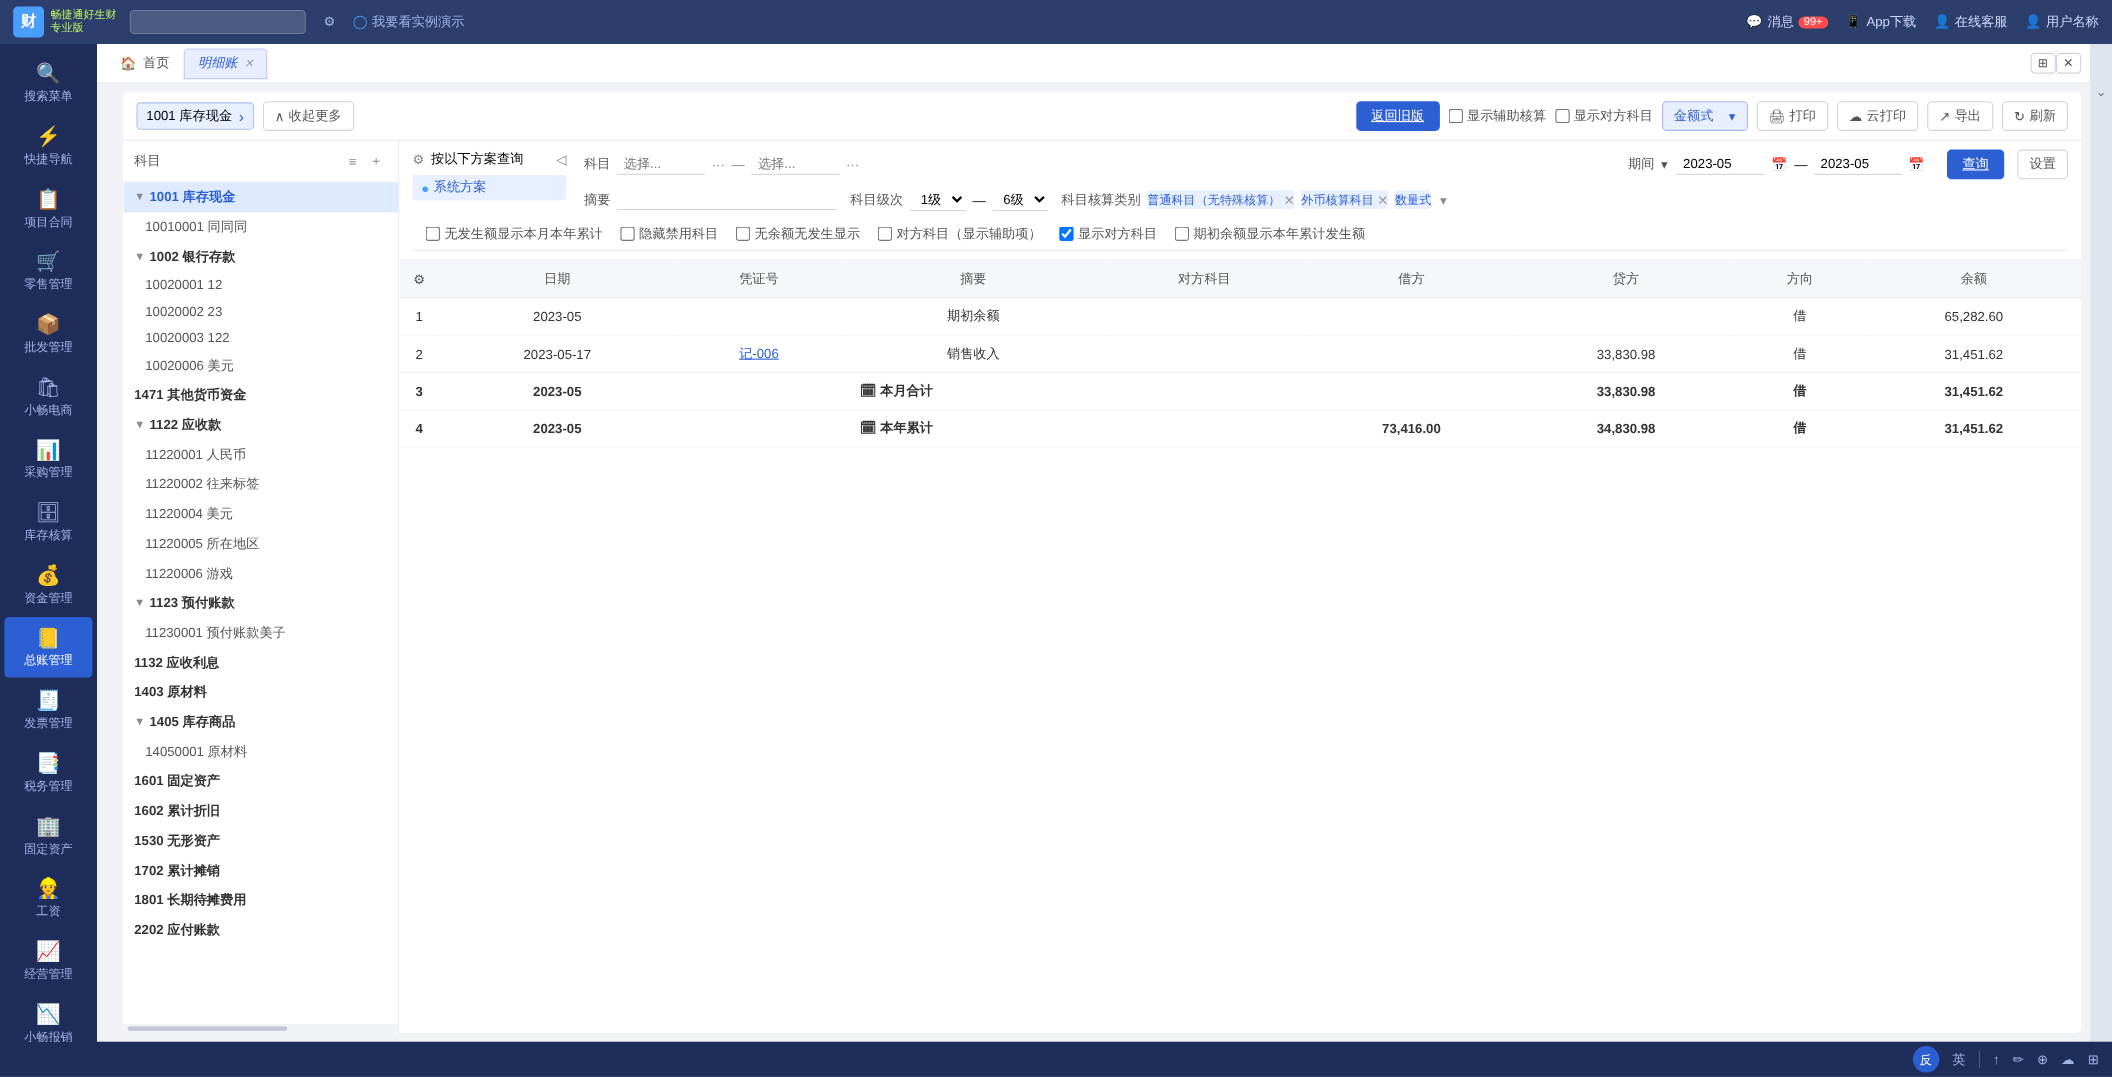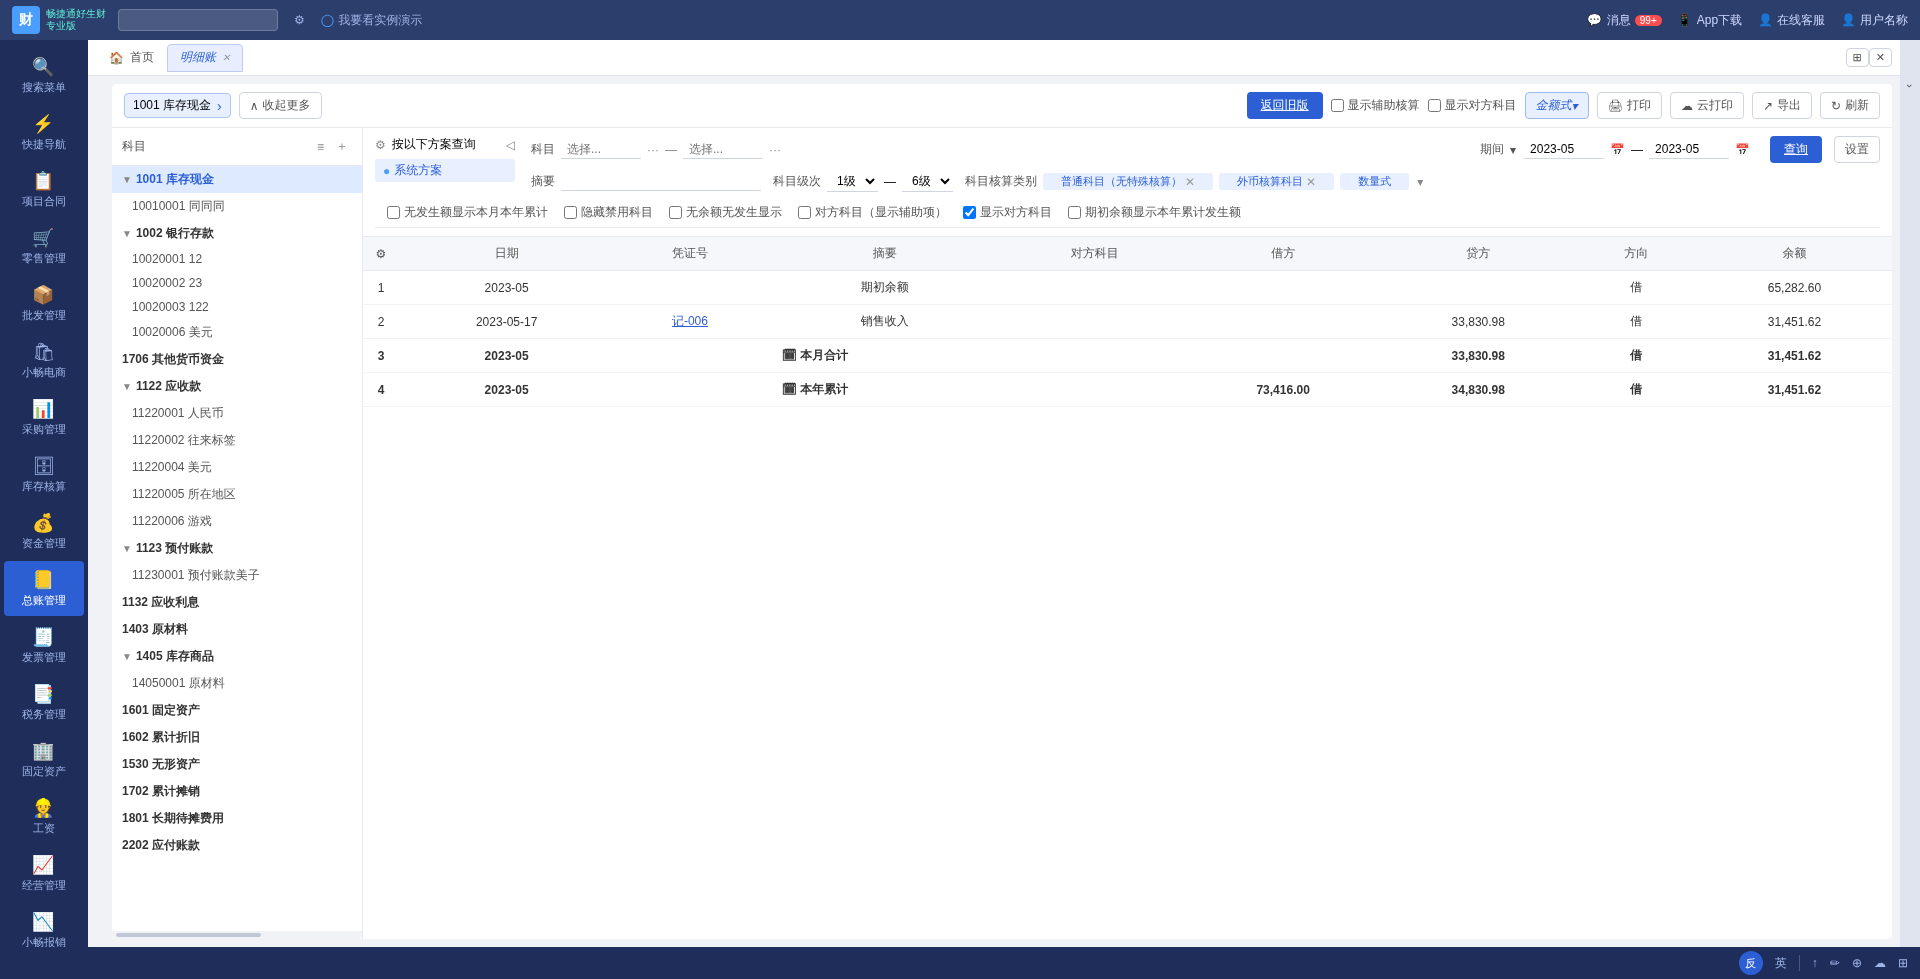--- a/index.html
+++ b/index.html
@@ -21,21 +21,21 @@
       gap: 6px;
       margin-right: 12px;
     }
     .topbar-logo-icon {
       width: 28px; height: 28px;
       background: #4a9eff;
       border-radius: 4px;
       display: flex; align-items: center; justify-content: center;
       font-size: 14px; color: #fff; font-weight: bold;
     }
-    .topbar-logo-text { font-size: 12px; color: #5eead4; line-height: 1.2; }
+    .topbar-logo-text { font-size: 12px; color: #bef264; line-height: 1.2; }
     .topbar-logo-text span { display: block; font-size: 10px; }
     .topbar-search {
       background: rgba(255,255,255,0.15);
       border: 1px solid rgba(255,255,255,0.2);
       border-radius: 4px;
       color: #fff;
       padding: 3px 8px;
       width: 160px;
       font-size: 12px;
     }
@@ -170,22 +170,21 @@
     .btn-blue-outline {
       background: #e8f0ff;
       color: #2d5fd4;
       border: 1px solid #a0b8f0;
       border-radius: 4px;
       padding: 4px 10px;
       cursor: pointer;
       font-size: 12px;
       display: flex;
       align-items: center;
-      gap: 0;
-      font-style: italic;
+      gap: 14px;
     }
     .toolbar-spacer { flex: 1; }
     .checkbox-label { display: flex; align-items: center; gap: 4px; color: #555; font-size: 12px; cursor: pointer; }
     .checkbox-label input { cursor: pointer; }
     .filter-row {
       display: flex;
       align-items: center;
       gap: 12px;
     }
     .filter-item {
@@ -205,21 +204,21 @@
       border: none;
       border-bottom: 1px solid #d0d4e0;
       padding: 2px 6px;
       font-size: 12px;
       background: transparent;
     }
     .tag {
       background: #e8f0ff;
       color: #2d5fd4;
       border-radius: 3px;
-      padding: 1px 18px;
+      padding: 1px 0;
       font-size: 11px;
       display: flex;
       align-items: center;
       gap: 3px;
     }
     .tag-close { cursor: pointer; color: #999; }
 
     
     .options-row {
       display: flex;
@@ -539,21 +538,21 @@
               <div class="subject-item level1">
                 <span class="subject-toggle">▼</span>
                 1002 银行存款
               </div>
               <div class="subject-item level2">10020001 12</div>
               <div class="subject-item level2">10020002 23</div>
               <div class="subject-item level2">10020003 122</div>
               <div class="subject-item level2">10020006 美元</div>
 
               <div class="subject-item level1">
-                1706 其他货币资金
+                1471 其他货币资金
               </div>
 
               <div class="subject-item level1">
                 <span class="subject-toggle">▼</span>
                 1122 应收款
               </div>
               <div class="subject-item level2">11220001 人民币</div>
               <div class="subject-item level2">11220002 往来标签</div>
               <div class="subject-item level2">11220004 美元</div>
               <div class="subject-item level2">11220005 所在地区</div>

